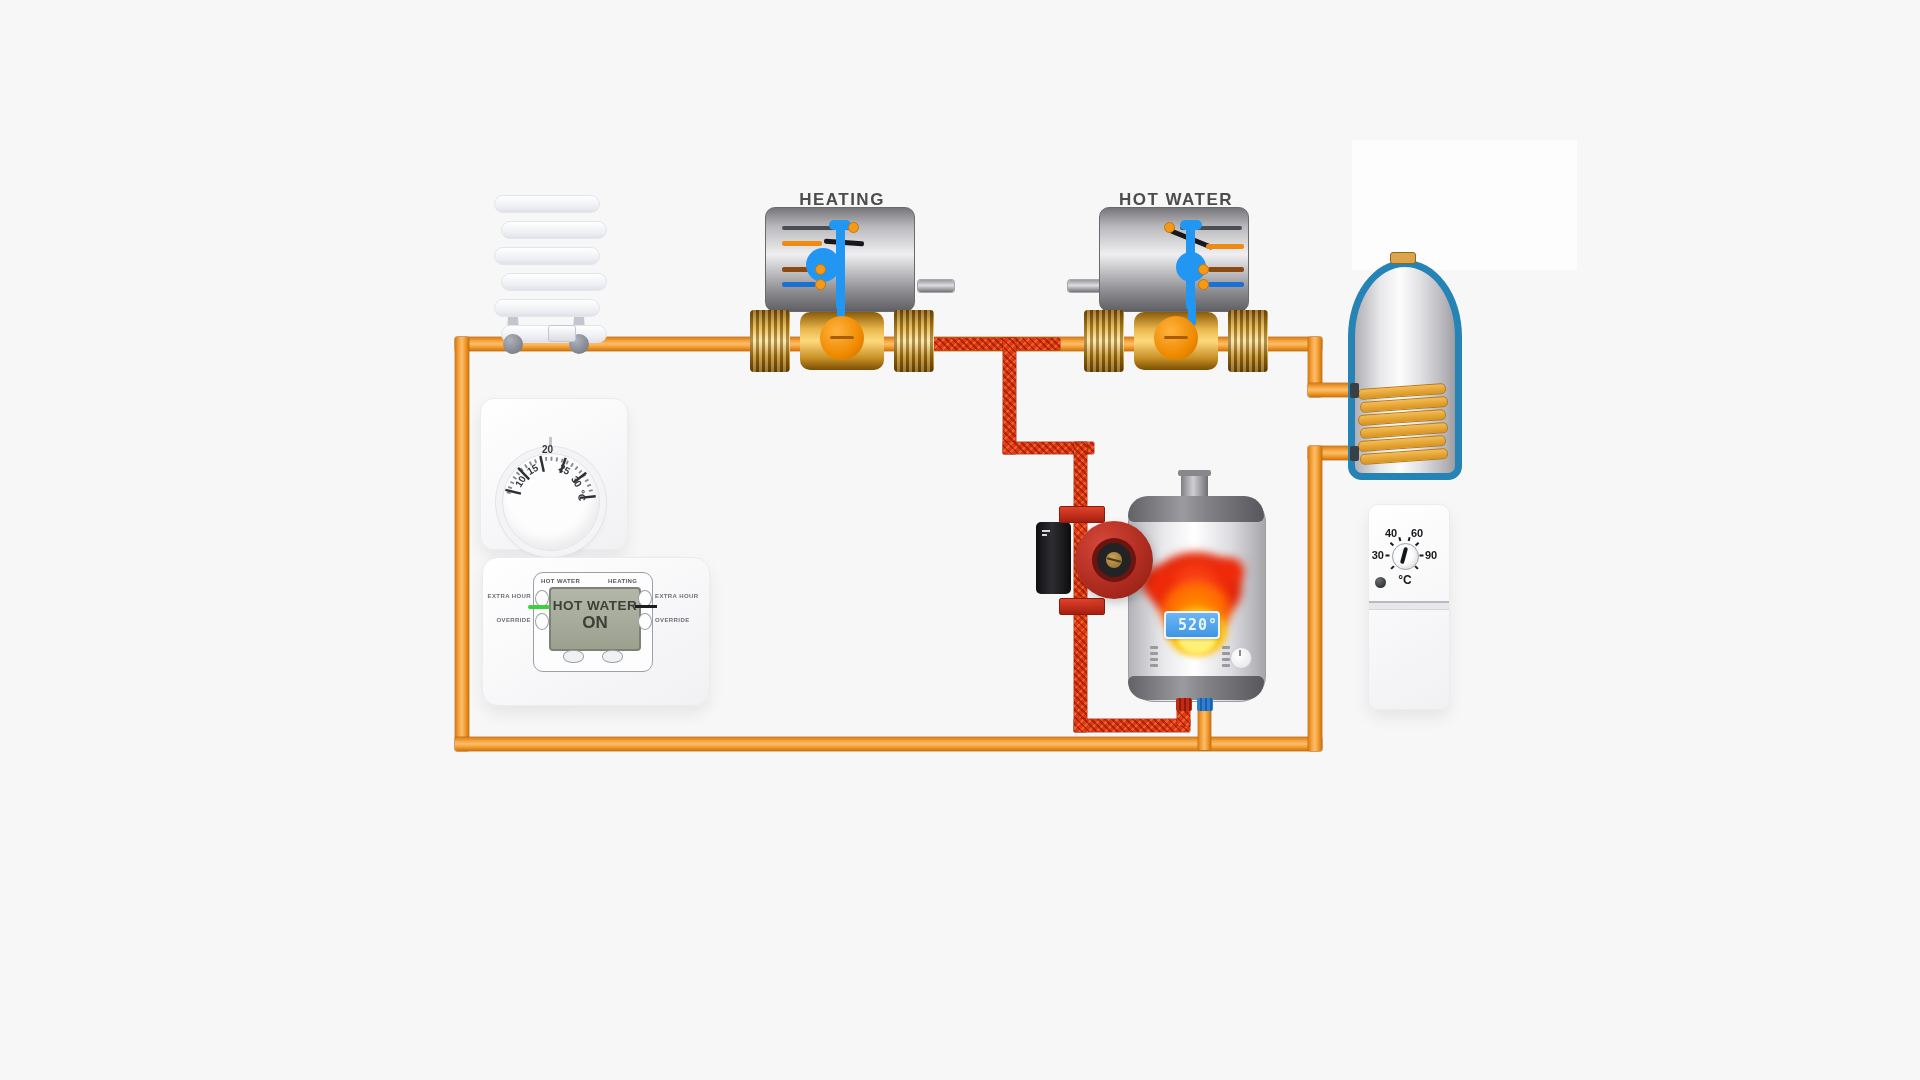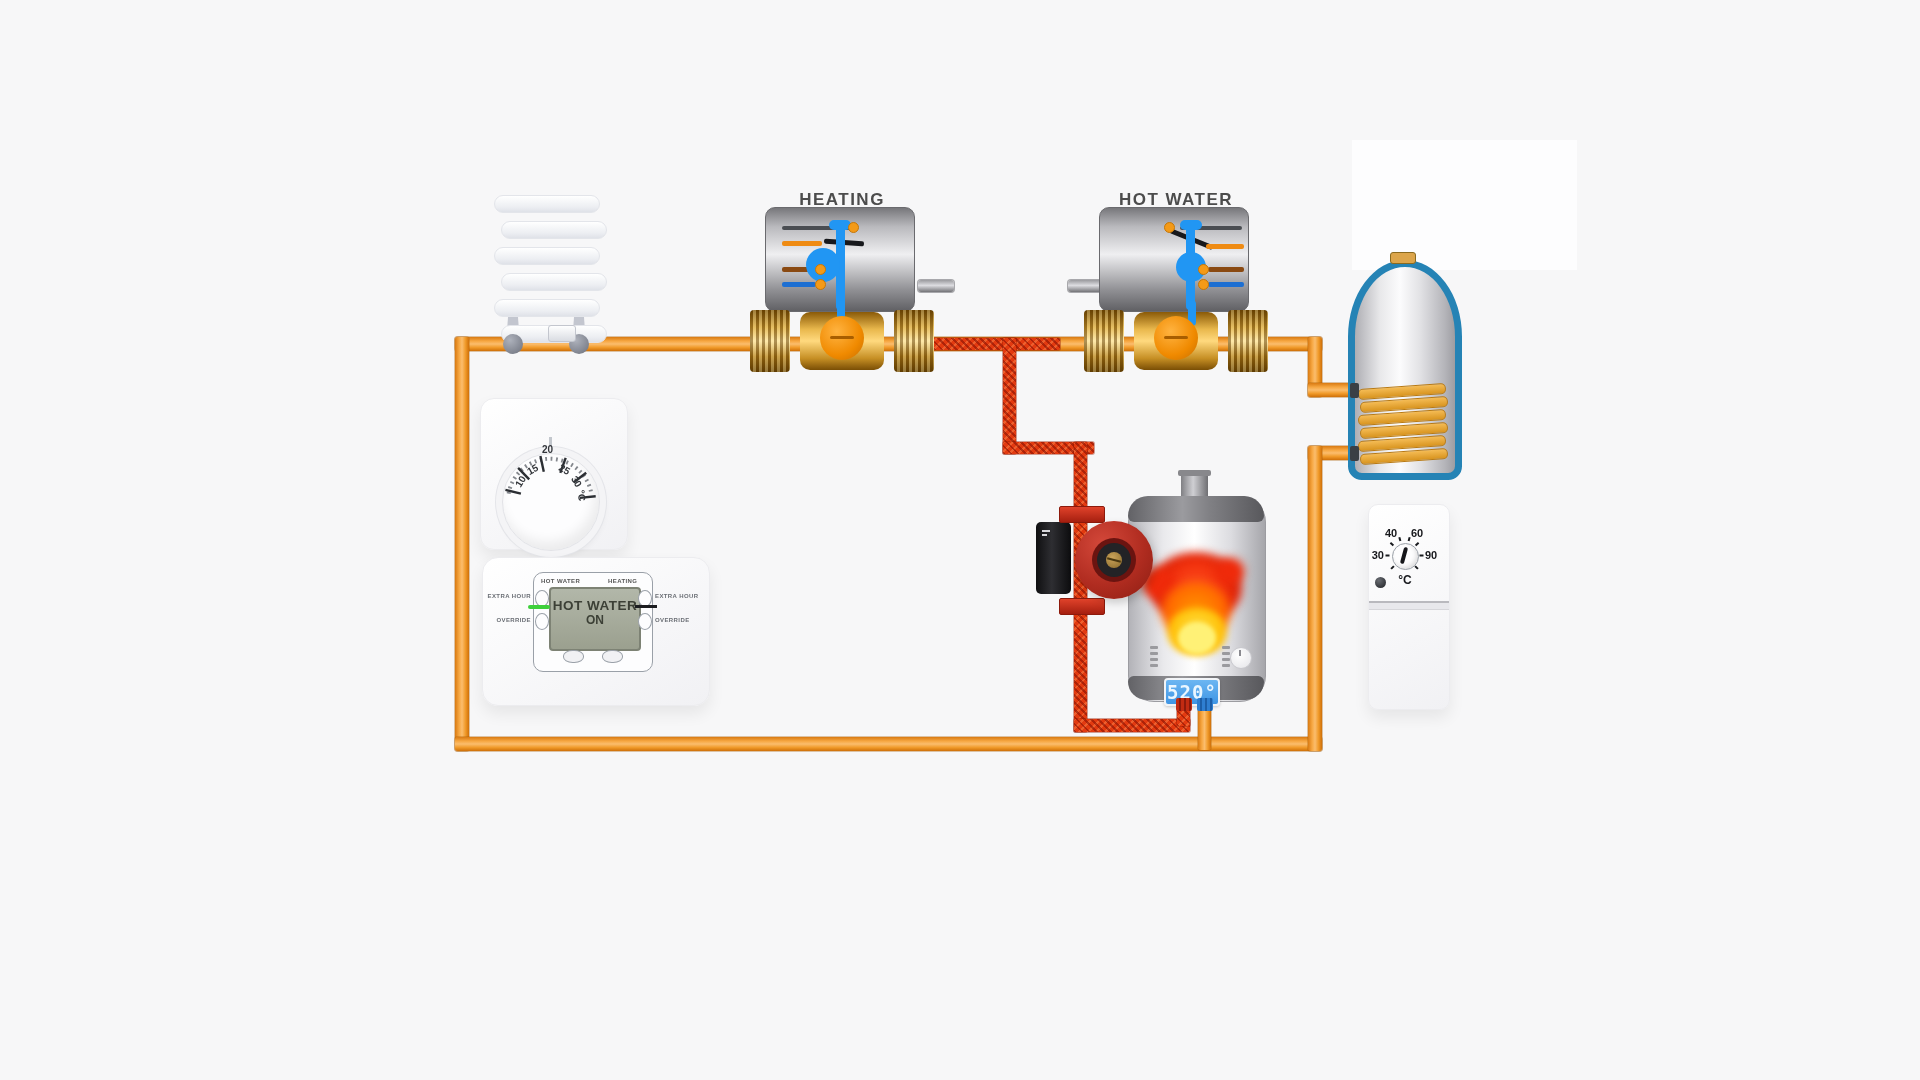--- a/index.html
+++ b/index.html
@@ -220,21 +220,21 @@
     <span class="num" style="left:90px;top:77px;transform:rotate(58deg);">30</span>
     <span class="num" style="left:95px;top:91px;transform:rotate(84deg);">°C</span>
   </div>
 
   <div class="card" style="left:482px;top:557px;width:226px;height:147px;border-radius:16px;">
     <div style="position:absolute;left:50px;top:14px;width:118px;height:98px;border:1.5px solid #9aa0a8;border-radius:10px;background:#fdfdfe;"></div>
     <span class="t6" style="left:58px;top:20px;color:#555;">HOT WATER</span>
     <span class="t6" style="left:125px;top:20px;color:#555;">HEATING</span>
     <div class="lcd-prog" style="left:66px;top:29px;width:88px;height:60px;">
       <div style="margin-top:9px;font-size:13.5px;font-weight:800;letter-spacing:.5px;">HOT WATER</div>
-      <div style="font-size:12px;font-weight:800;">ON</div>
+      <div style="font-size:17px;font-weight:800;">ON</div>
     </div>
 
     <div class="oval" style="left:52px;top:32px;width:12px;height:15px;"></div>
     <div class="oval" style="left:52px;top:55px;width:12px;height:15px;"></div>
     <div style="position:absolute;left:45px;top:47px;width:22px;height:4px;background:#3ed03b;border-radius:2px;z-index:8;"></div>
 
     <div class="oval" style="left:155px;top:32px;width:12px;height:15px;"></div>
     <div class="oval" style="left:155px;top:55px;width:12px;height:15px;"></div>
     <div style="position:absolute;left:152px;top:47px;width:22px;height:3px;background:#1c1d20;z-index:8;"></div>
 
@@ -267,24 +267,24 @@
   </div>
 
   <div class="panel-ic" style="left:1150px;top:646px;"></div>
   <div class="panel-ic" style="left:1150px;top:652px;"></div>
   <div class="panel-ic" style="left:1150px;top:658px;"></div>
   <div class="panel-ic" style="left:1150px;top:664px;"></div>
   <div class="panel-ic" style="left:1222px;top:646px;"></div>
   <div class="panel-ic" style="left:1222px;top:652px;"></div>
   <div class="panel-ic" style="left:1222px;top:658px;"></div>
   <div class="panel-ic" style="left:1222px;top:664px;"></div>
-  <div class="abs" style="left:1164px;top:678px;width:52px;height:24px;border:2px solid #f2f4f7;border-radius:4px;z-index:6;
+  <div class="abs" style="left:1164px;top:611px;width:52px;height:24px;border:2px solid #f2f4f7;border-radius:4px;z-index:6;
               background:linear-gradient(180deg,#6cb6f2,#3f95e4);box-shadow:0 1px 3px rgba(0,0,0,.2);
-              color:#eaf6ff;font-family:'DejaVu Sans Mono',monospace;font-size:19px;font-weight:bold;
-              text-align:center;line-height:24px;letter-spacing:1px;">
+              color:#eaf6ff;font-family:'DejaVu Sans Mono',monospace;font-size:15px;font-weight:bold;
+              text-align:right;line-height:24px;letter-spacing:1px;">
     <span>520°</span>
   </div>
   <div class="abs" style="left:1230px;top:647px;width:20px;height:20px;border-radius:50%;z-index:6;border:1px solid #c9c9ce;
               background:radial-gradient(circle at 40% 35%,#ffffff,#e4e4e8);"></div>
   <div class="abs" style="left:1239px;top:650px;width:2px;height:6px;background:#8a8a90;z-index:7;"></div>
 
   <div class="abs" style="left:1176px;top:698px;width:16px;height:13px;background:repeating-linear-gradient(90deg,#c22b12 0 3px,#8d1a0c 3px 5px);border-radius:2px;z-index:6;"></div>
   <div class="abs" style="left:1197px;top:698px;width:16px;height:13px;background:repeating-linear-gradient(90deg,#2f7fd1 0 3px,#1d5fa8 3px 5px);border-radius:2px;z-index:6;"></div>
 
   <div class="abs" style="left:1036px;top:522px;width:35px;height:72px;border-radius:5px;z-index:6;

